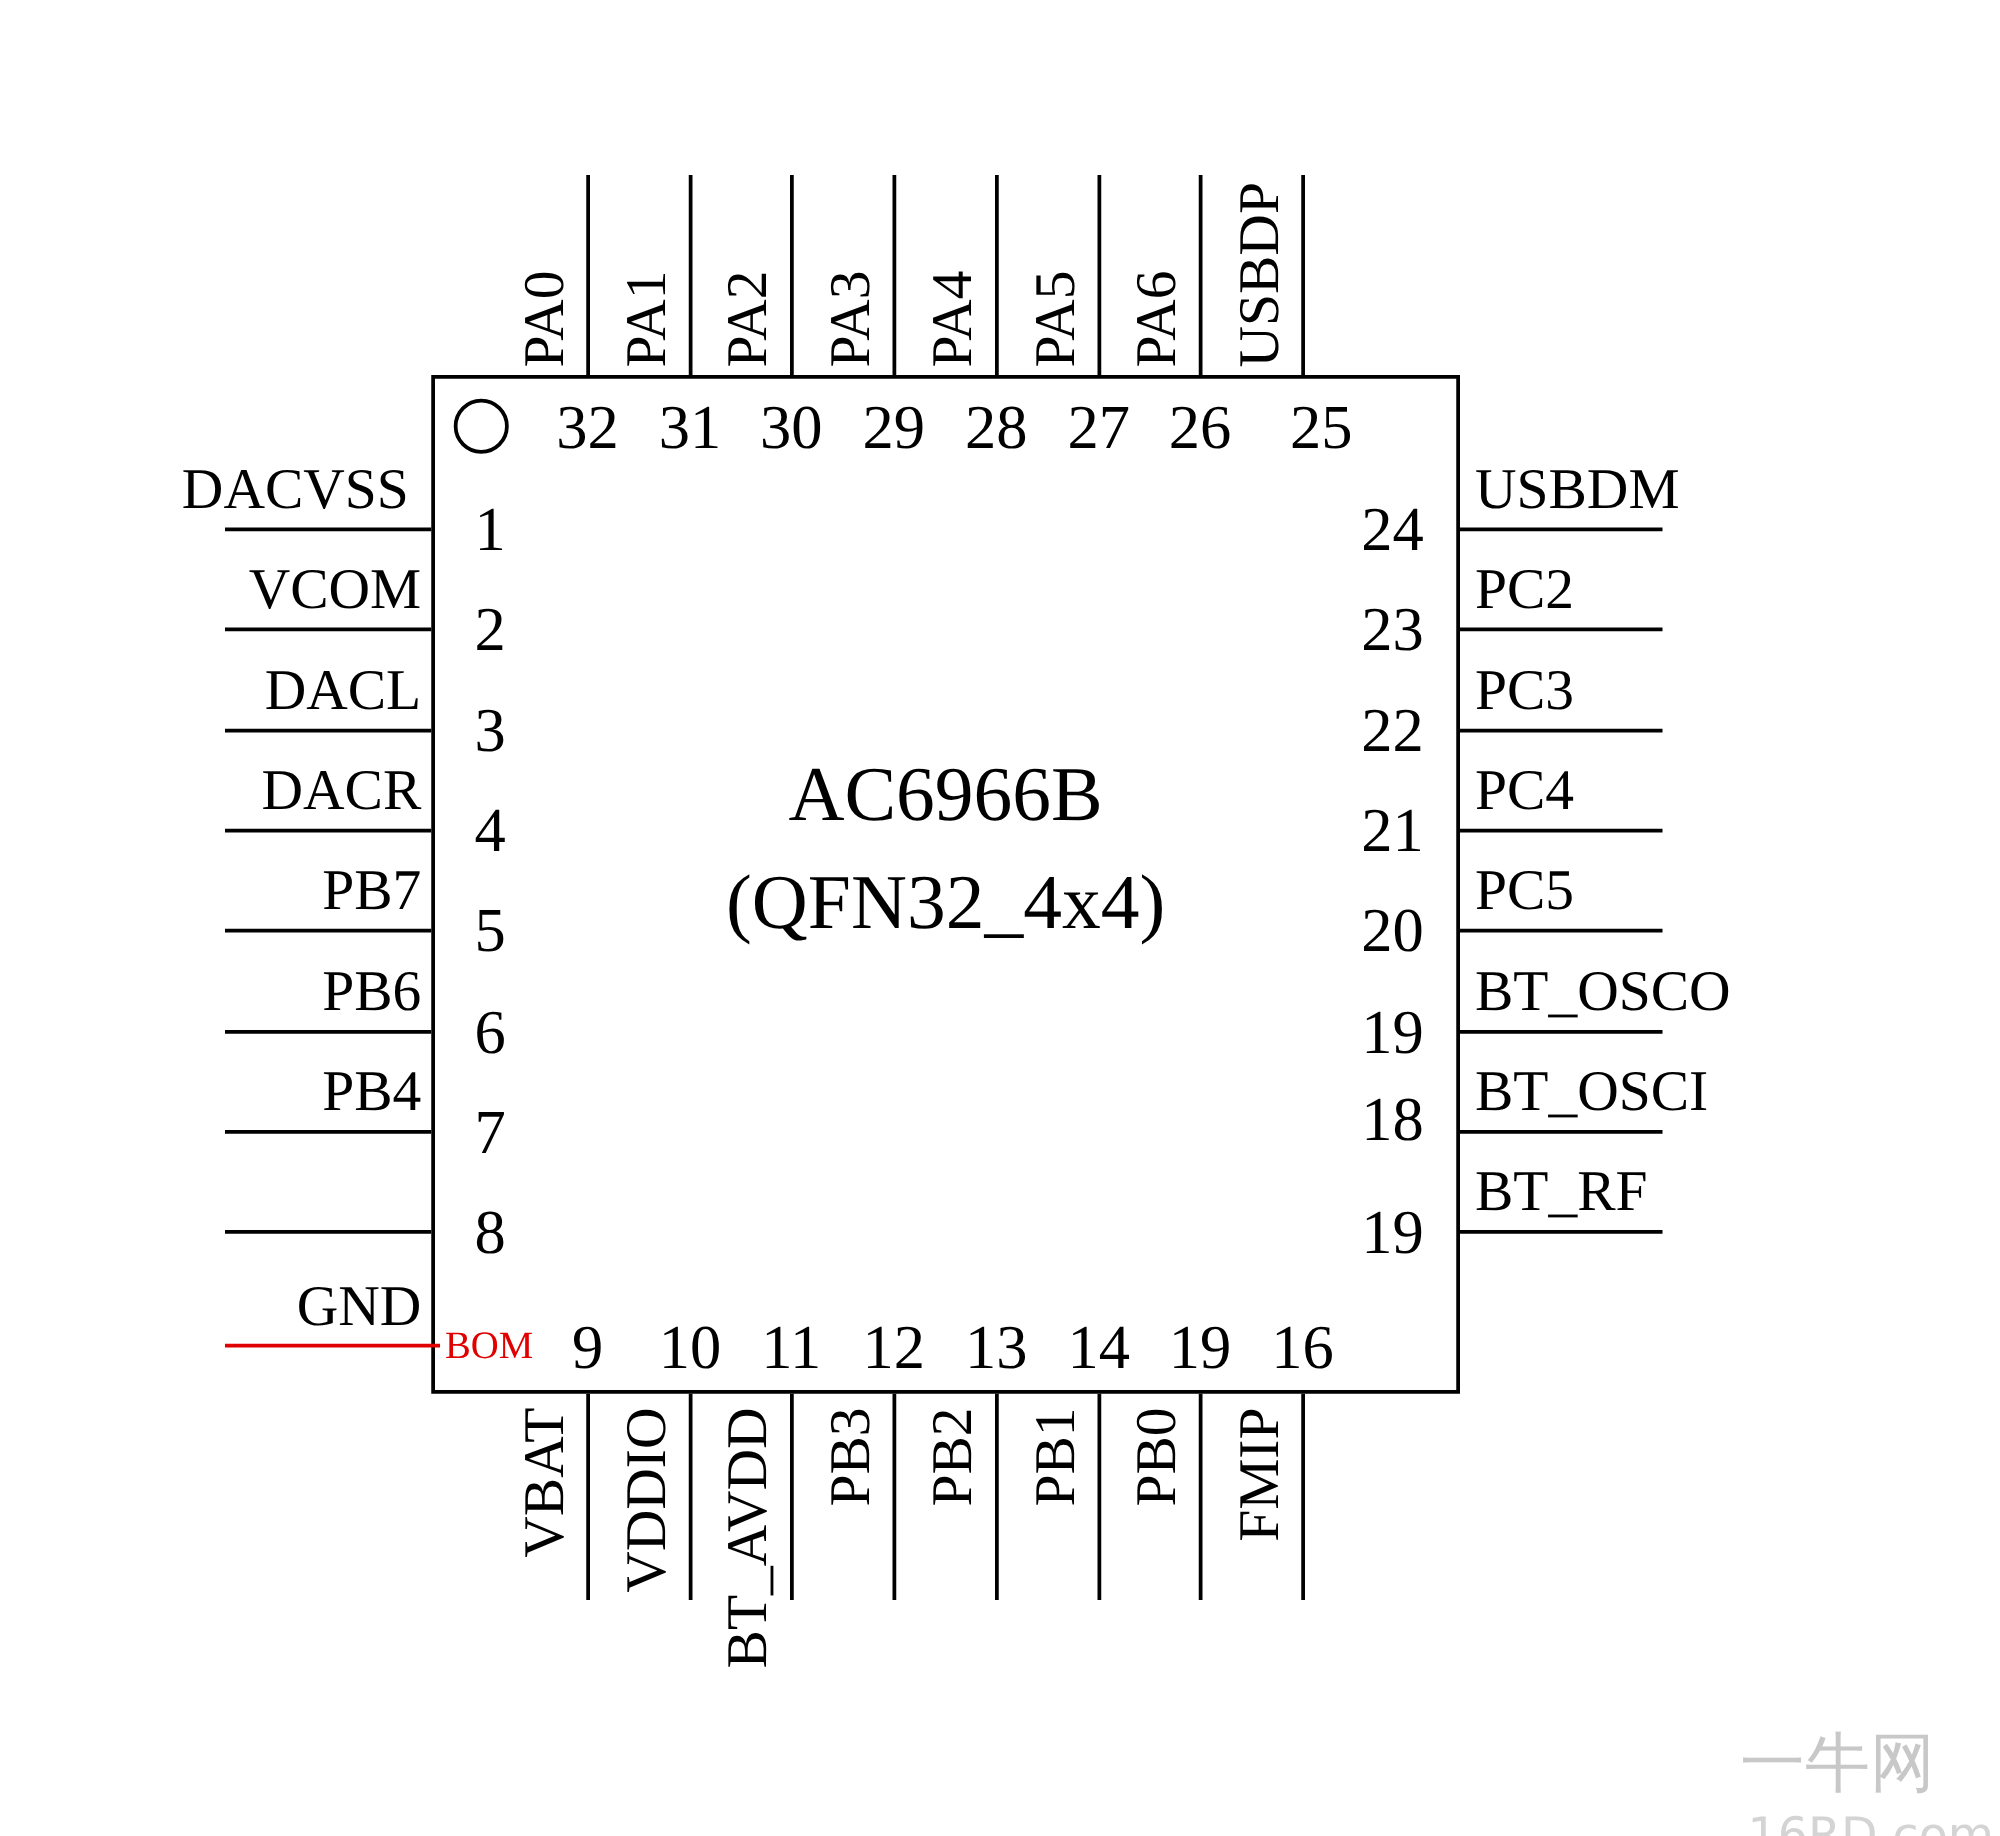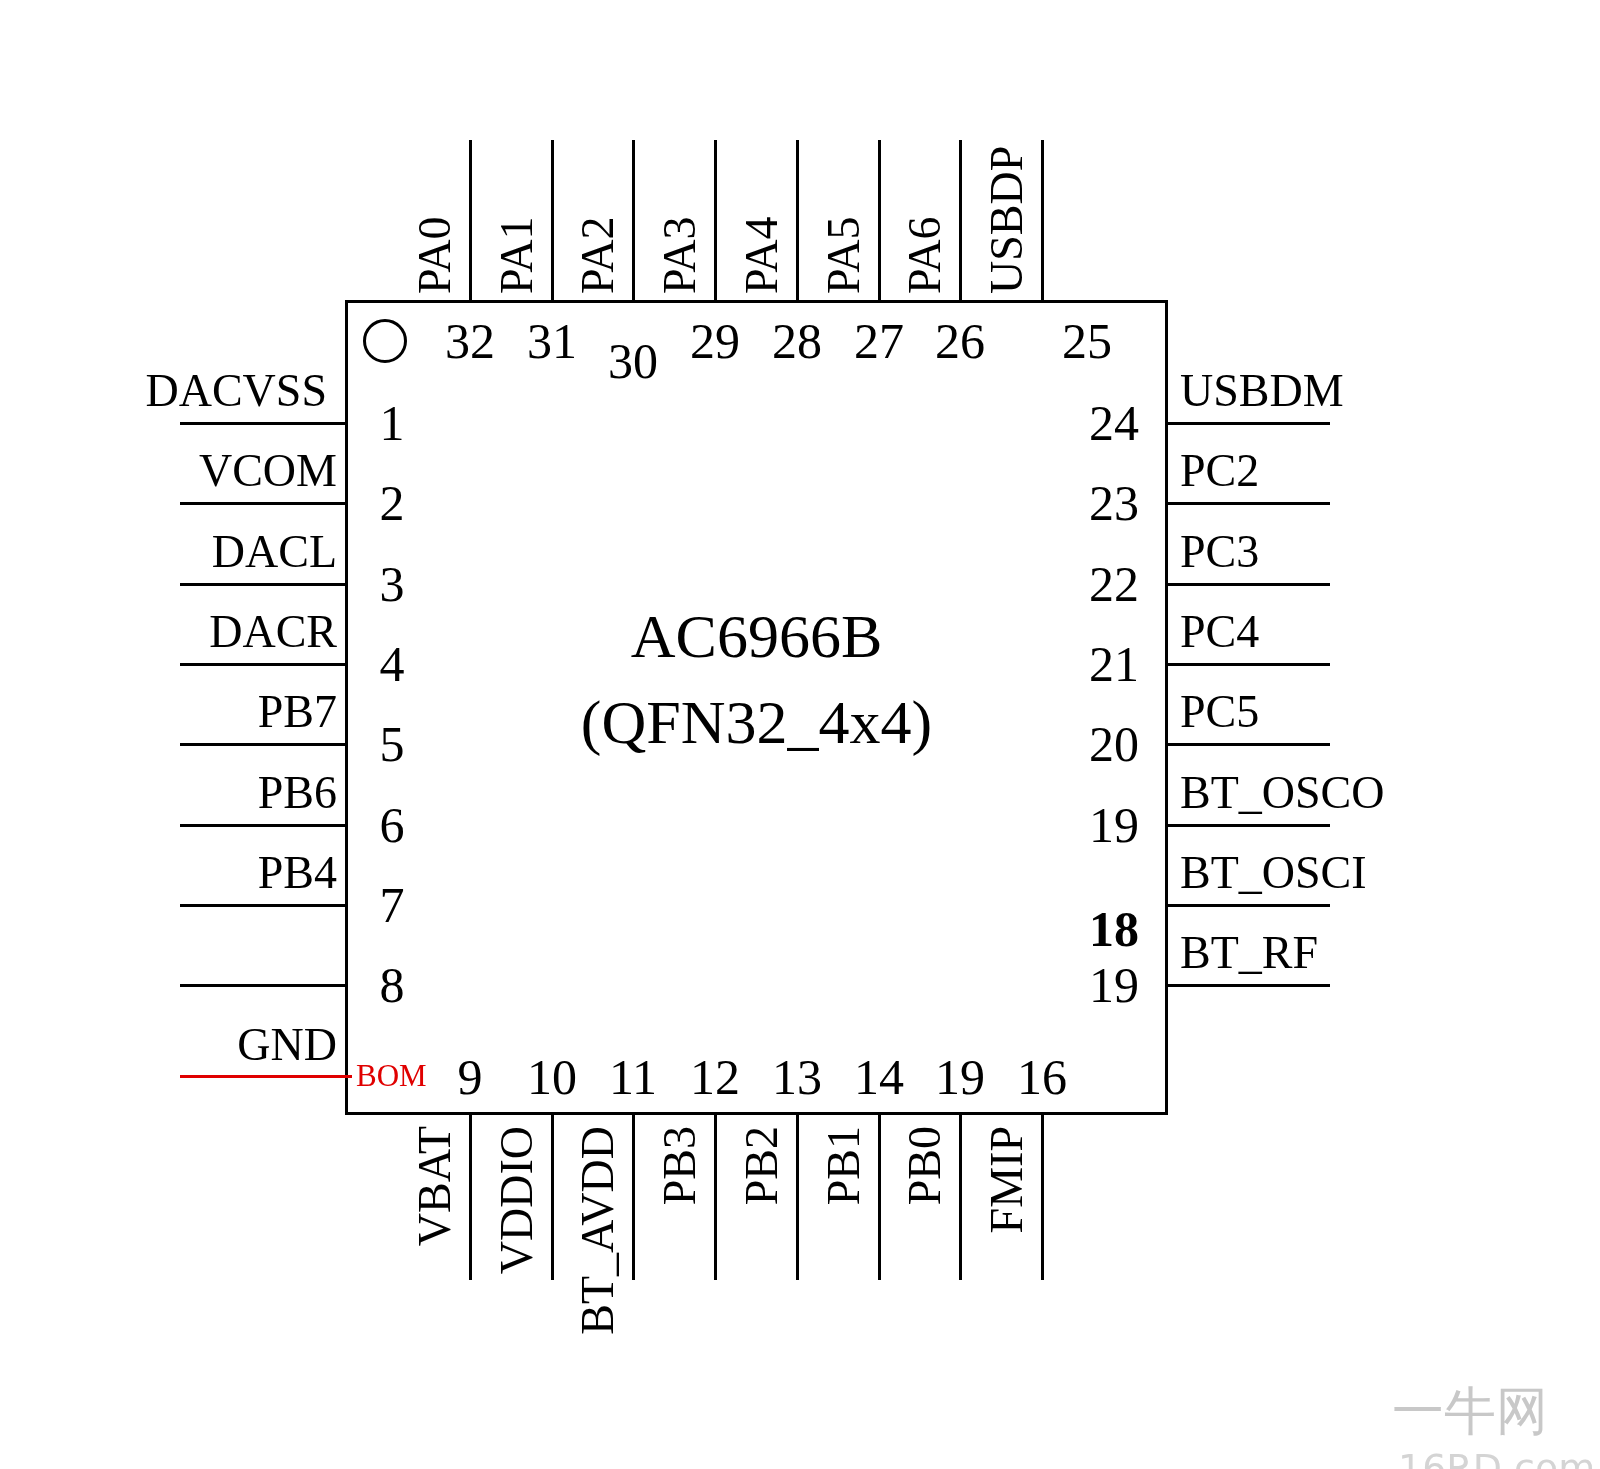--- a/index.html
+++ b/index.html
@@ -118,48 +118,48 @@
     <div class="side-label" style="left: 1180px; top: 604px;">PC4</div>
     <div class="pin-num" style="left: 1082px; top: 636px; width: 64px;">21</div>
     <div class="pin-line-h" style="left: 1168px; top: 743px; width: 162px;"></div>
     <div class="side-label" style="left: 1180px; top: 684px;">PC5</div>
     <div class="pin-num" style="left: 1082px; top: 716px; width: 64px;">20</div>
     <div class="pin-line-h" style="left: 1168px; top: 824px; width: 162px;"></div>
     <div class="side-label" style="left: 1180px; top: 765px;">BT_OSCO</div>
     <div class="pin-num" style="left: 1082px; top: 797px; width: 64px;">19</div>
     <div class="pin-line-h" style="left: 1168px; top: 904px; width: 162px;"></div>
     <div class="side-label" style="left: 1180px; top: 845px;">BT_OSCI</div>
-    <div class="pin-num" style="left: 1082px; top: 901px; width: 64px; font-weight: bold;">18</div>
+    <div class="pin-num" style="left: 1082px; top: 867px; width: 64px;">18</div>
     <div class="pin-line-h" style="left: 1168px; top: 984px; width: 162px;"></div>
     <div class="side-label" style="left: 1180px; top: 925px;">BT_RF</div>
     <div class="pin-num" style="left: 1082px; top: 957px; width: 64px;">19</div>
     <div class="pin-line-v" style="left: 469px; top: 140px; height: 160px;"></div>
     <div class="vlabel vlabel-top" style="left: 464px; top: 238px;">PA0</div>
     <div class="pin-num" style="left: 430px; top: 313px; width: 80px;">32</div>
     <div class="pin-line-v" style="left: 551px; top: 140px; height: 160px;"></div>
     <div class="vlabel vlabel-top" style="left: 546px; top: 238px;">PA1</div>
     <div class="pin-num" style="left: 512px; top: 313px; width: 80px;">31</div>
     <div class="pin-line-v" style="left: 632px; top: 140px; height: 160px;"></div>
     <div class="vlabel vlabel-top" style="left: 627px; top: 238px;">PA2</div>
-    <div class="pin-num" style="left: 593px; top: 313px; width: 80px; margin-top: 20px;">30</div>
+    <div class="pin-num" style="left: 593px; top: 313px; width: 80px;">30</div>
     <div class="pin-line-v" style="left: 714px; top: 140px; height: 160px;"></div>
     <div class="vlabel vlabel-top" style="left: 709px; top: 238px;">PA3</div>
     <div class="pin-num" style="left: 675px; top: 313px; width: 80px;">29</div>
     <div class="pin-line-v" style="left: 796px; top: 140px; height: 160px;"></div>
     <div class="vlabel vlabel-top" style="left: 791px; top: 238px;">PA4</div>
     <div class="pin-num" style="left: 757px; top: 313px; width: 80px;">28</div>
     <div class="pin-line-v" style="left: 878px; top: 140px; height: 160px;"></div>
     <div class="vlabel vlabel-top" style="left: 873px; top: 238px;">PA5</div>
     <div class="pin-num" style="left: 839px; top: 313px; width: 80px;">27</div>
     <div class="pin-line-v" style="left: 959px; top: 140px; height: 160px;"></div>
     <div class="vlabel vlabel-top" style="left: 954px; top: 238px;">PA6</div>
     <div class="pin-num" style="left: 920px; top: 313px; width: 80px;">26</div>
     <div class="pin-line-v" style="left: 1041px; top: 140px; height: 160px;"></div>
     <div class="vlabel vlabel-top" style="left: 1036px; top: 238px;">USBDP</div>
-    <div class="pin-num" style="left: 1047px; top: 313px; width: 80px;">25</div>
+    <div class="pin-num" style="left: 1002px; top: 313px; width: 80px; text-align: right;">25</div>
     <div class="pin-line-v" style="left: 469px; top: 1115px; height: 165px;"></div>
     <div class="vlabel vlabel-bottom" style="left: 464px; top: 1330px;">VBAT</div>
     <div class="pin-num" style="left: 430px; top: 1049px; width: 80px;">9</div>
     <div class="pin-line-v" style="left: 551px; top: 1115px; height: 165px;"></div>
     <div class="vlabel vlabel-bottom" style="left: 546px; top: 1330px;">VDDIO</div>
     <div class="pin-num" style="left: 512px; top: 1049px; width: 80px;">10</div>
     <div class="pin-line-v" style="left: 632px; top: 1115px; height: 165px;"></div>
     <div class="vlabel vlabel-bottom" style="left: 627px; top: 1330px;">BT_AVDD</div>
     <div class="pin-num" style="left: 593px; top: 1049px; width: 80px;">11</div>
     <div class="pin-line-v" style="left: 714px; top: 1115px; height: 165px;"></div>

